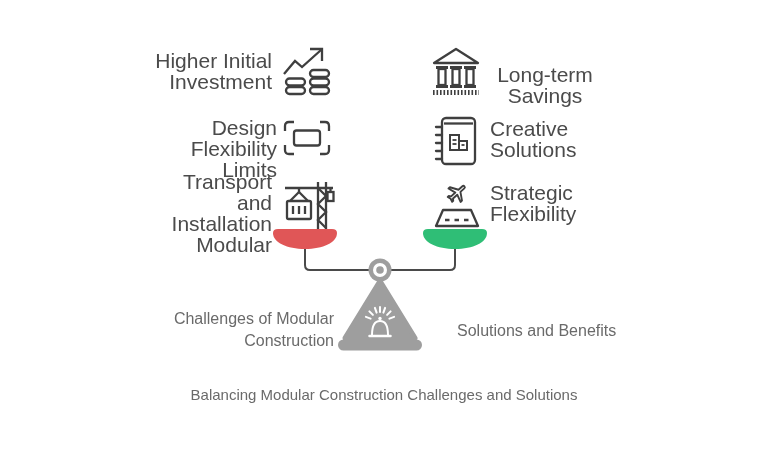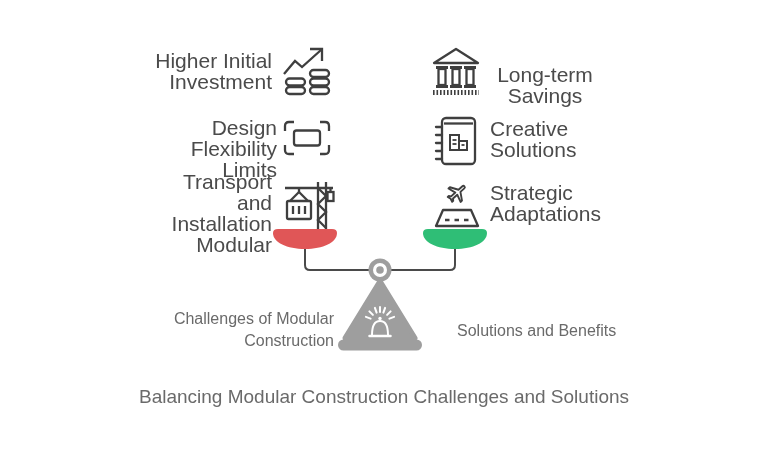--- a/index.html
+++ b/index.html
@@ -30,21 +30,21 @@
   .beam-stroke{stroke:var(--beam,#4a4a4a);fill:none;stroke-width:2;}
   .white-stroke{stroke:#ffffff;fill:none;stroke-width:2;stroke-linecap:round;}
   .side-label{
     position:absolute;
     font-size:16px;line-height:22px;
     color:var(--side-label-text,#6a6a6a);
   }
   .caption{
     position:absolute;left:0;right:0;top:386px;
     text-align:center;
-    font-size:19px;
+    font-size:15px;
     color:var(--caption-text,#6a6a6a);
   }
 </style>
 </head>
 <body>
 
 <div class="stage">
 
   <div class="item-label right-align" style="left:152px;top:50px;width:120px;">Higher Initial Investment</div>
   <span class="icon" style="left:281px;top:44px;">
@@ -126,21 +126,21 @@
 
   <span class="icon" style="left:430px;top:180px;">
     <svg width="54" height="48" viewBox="0 0 54 48">
       <path class="st st-round" d="M13,30 H41 L48,46 H6 Z"></path>
       <line class="st-dash" x1="15" y1="40" x2="39" y2="40"></line>
       <g transform="translate(27,13) rotate(48) scale(0.95) translate(-12,-12)">
         <path class="st st-round" style="stroke-width:2" d="M21.5,15.5 v-2 l-8,-5 V3 a1.5,1.5 0 0 0 -3,0 v5.5 l-8,5 v2 l8,-2.5 V19 l-2,1.5 V22 l3.5,-1 3.5,1 v-1.5 L13.5,19 v-6 Z"></path>
       </g>
     </svg>
   </span>
-  <div class="item-label" style="left:490px;top:182px;width:120px;">Strategic Adaptations</div>
+  <div class="item-label" style="left:490px;top:182px;width:120px;">Strategic Flexibility</div>
 
   <svg style="position:absolute;left:268px;top:224px;" width="232" height="132" viewBox="0 0 232 132">
     <path class="beam-stroke" d="M37,22 V41 Q37,46 42,46 H182 Q187,46 187,41 V22"></path>
     <path class="pan-left" d="M5,9 Q5,5 10,5 H64 Q69,5 69,9 C69,18.5 55,25 37,25 C19,25 5,18.5 5,9 Z"></path>
     <path class="pan-right" d="M155,9 Q155,5 160,5 H214 Q219,5 219,9 C219,18.5 205,25 187,25 C169,25 155,18.5 155,9 Z"></path>
     <path class="gray-fill gray-stroke" style="stroke-width:5;stroke-linejoin:round" d="M112,57 L147,114 H77 Z"></path>
     <rect class="gray-fill" x="70" y="115.5" width="84" height="11" rx="5.5"></rect>
     <g>
       <path class="white-stroke" d="M104,111 C104,101 107.5,97 112,97 C116.5,97 120,101 120,111"></path>
       <line class="white-stroke" x1="101.5" y1="112" x2="122.5" y2="112" style="stroke-width:2.5"></line>

